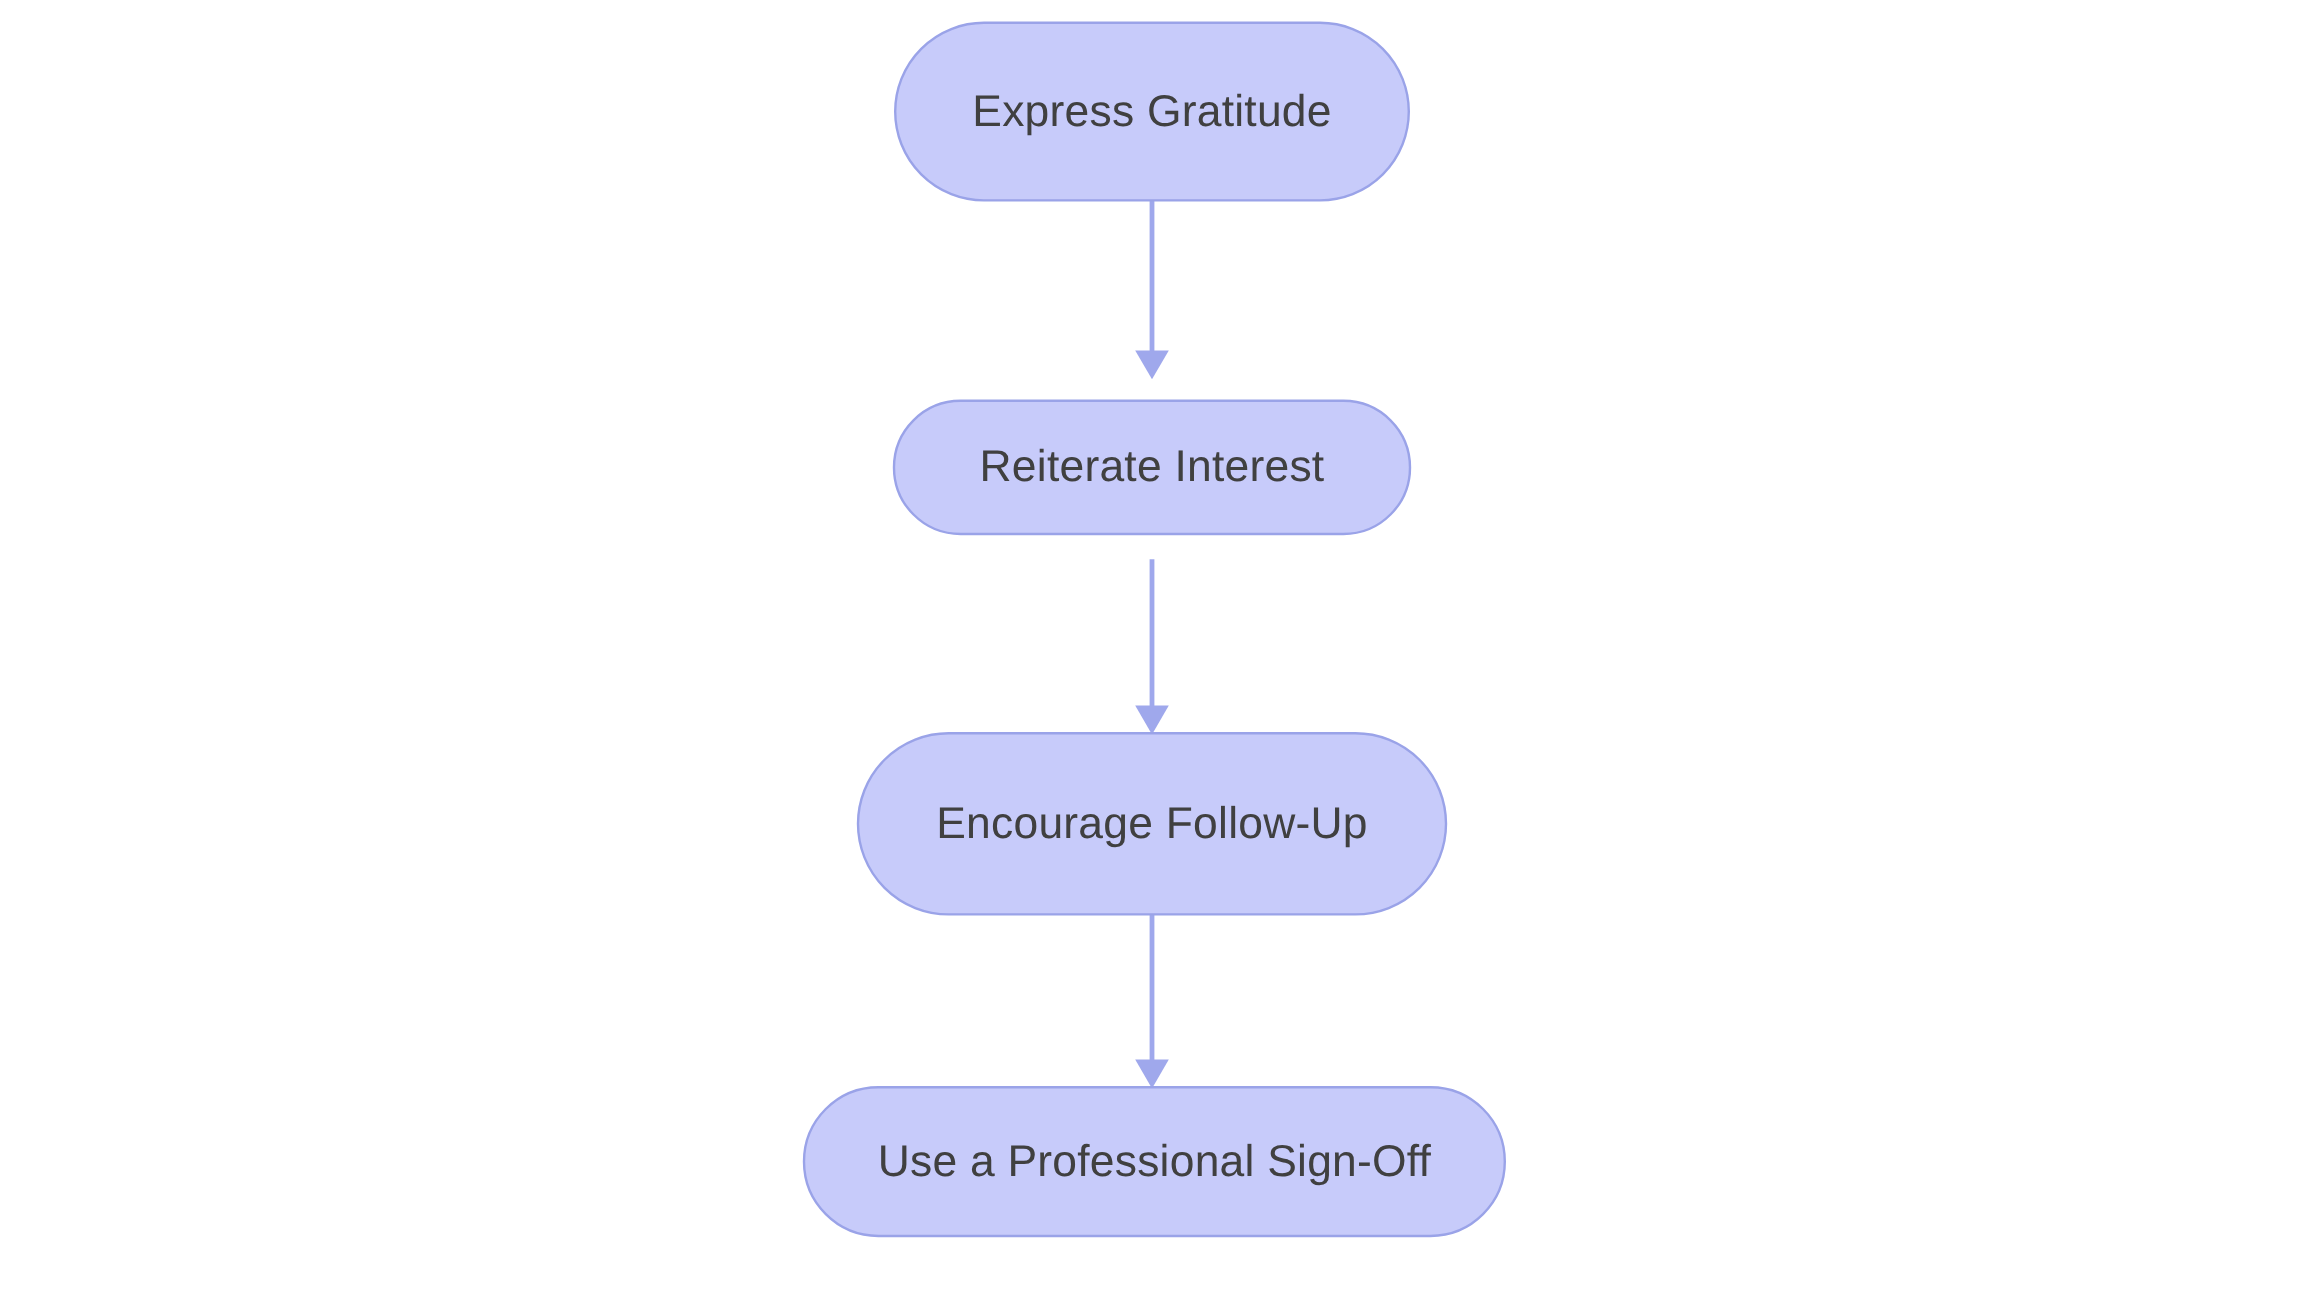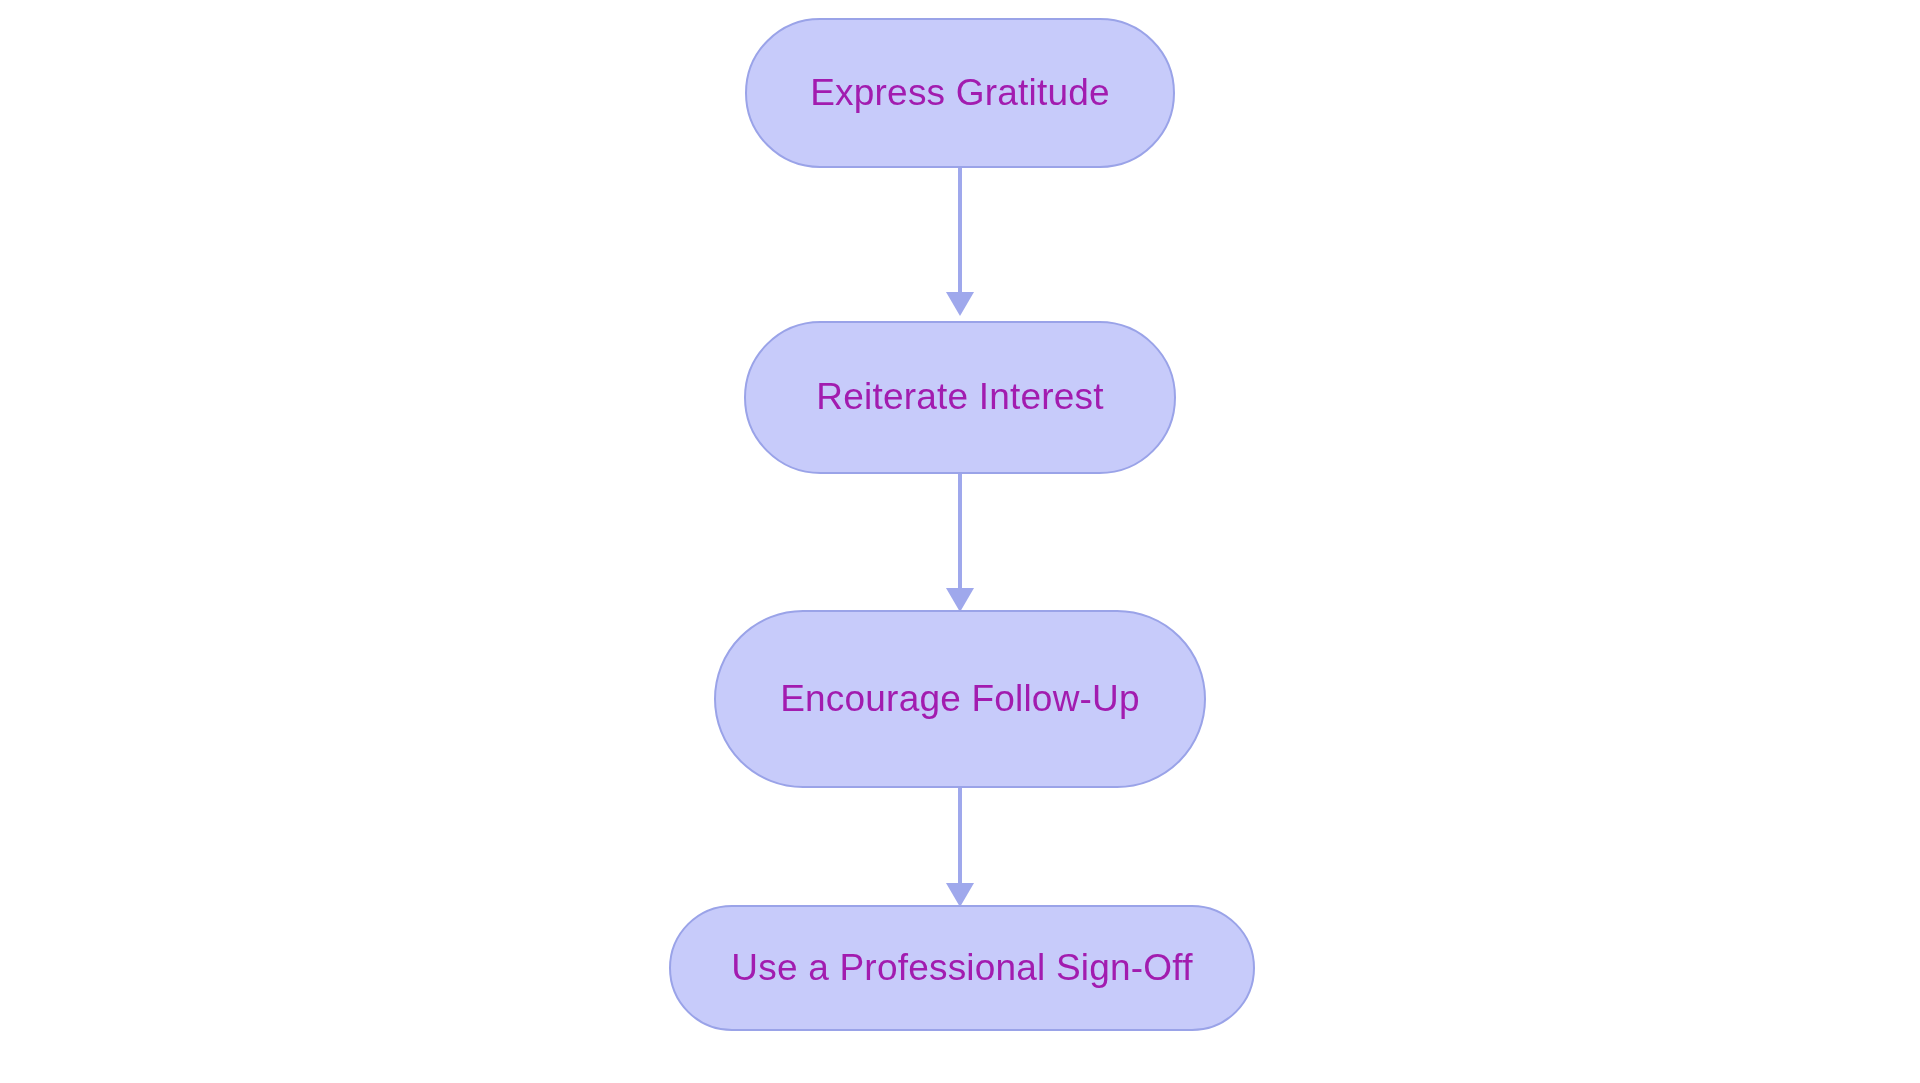--- a/index.html
+++ b/index.html
@@ -25,21 +25,21 @@
     box-sizing: border-box;
     display: flex;
     align-items: center;
     justify-content: center;
     border-radius: 999px;
     background: #c7cbfa;
     border: 2px solid #9aa3e8;
     z-index: 2;
   }
   .flow-node-label {
-    color: #a21caf;
+    color: #404040;
     font-family: "Liberation Sans", "DejaVu Sans", sans-serif;
     font-size: 37px;
     font-weight: 400;
     line-height: 1.1;
     letter-spacing: 0.2px;
     white-space: nowrap;
     text-align: center;
     user-select: none;
   }
   .flow-edge {
@@ -74,25 +74,25 @@
 
   <svg class="flow-edge" style="left:930px; top:761px; width:60px; height:148px;" viewBox="0 0 60 148">
     <line class="edge-line" x1="30" y1="0" x2="30" y2="126"></line>
     <polygon class="edge-head" points="16,122 44,122 30,146"></polygon>
   </svg>
 
   <div class="flow-node" style="left:745px; top:18px; width:430px; height:150px;">
     <span class="flow-node-label">Express Gratitude</span>
   </div>
 
-  <div class="flow-node" style="left:744px; top:321px; width:432px; height:153px;">
+  <div class="flow-node" style="left:744px; top:333px; width:432px; height:113px;">
     <span class="flow-node-label">Reiterate Interest</span>
   </div>
 
-  <div class="flow-node" style="left:714px; top:610px; width:492px; height:178px;">
+  <div class="flow-node" style="left:714px; top:610px; width:492px; height:153px;">
     <span class="flow-node-label">Encourage Follow-Up</span>
   </div>
 
   <div class="flow-node" style="left:669px; top:905px; width:586px; height:126px;">
     <span class="flow-node-label">Use a Professional Sign-Off</span>
   </div>
 
 </div>
 
 </body></html>

